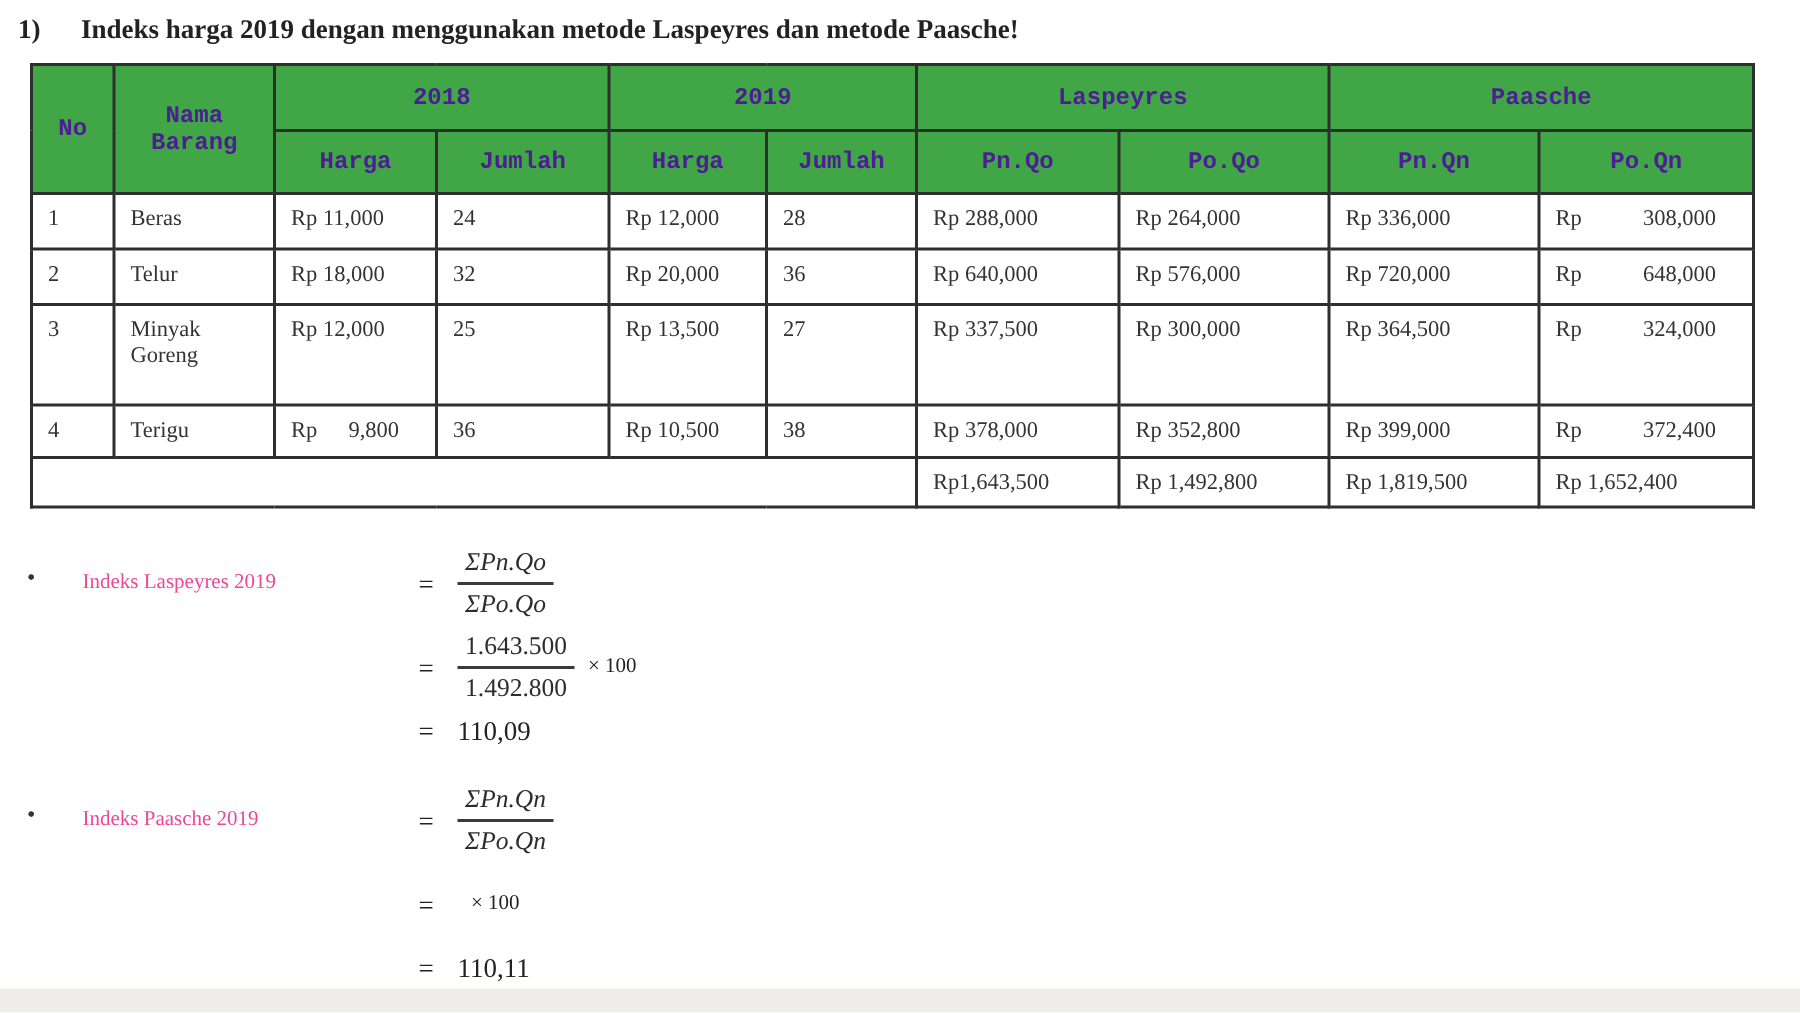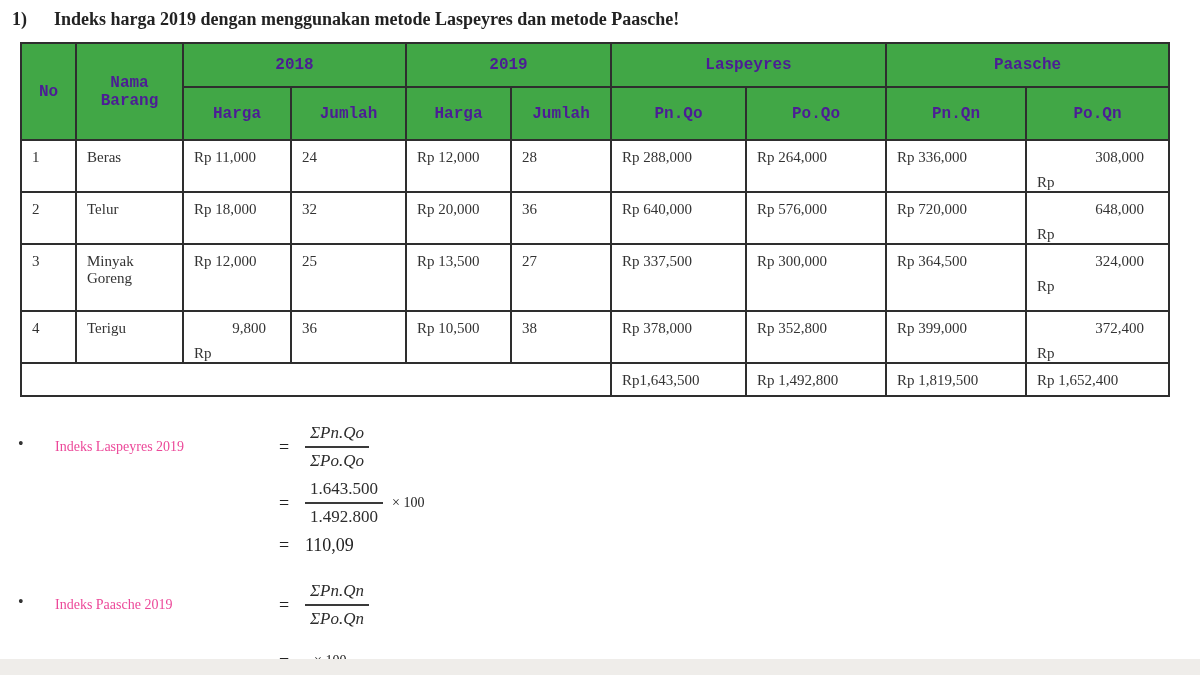--- a/index.html
+++ b/index.html
@@ -35,31 +35,31 @@
   .price-table th {
     background: #41a746;
     color: #4c1d95;
     font-weight: bold;
     font-size: 16px;
     text-align: center;
     vertical-align: middle;
     font-family: Liberation Mono, monospace;
   }
   .price-table thead tr.group-row th { height: 44px; }
-  .price-table thead tr.sub-row th { height: 53px; }
+  .price-table thead tr.sub-row th { height: 42px; }
   .price-table td {
     font-size: 15px;
     color: #333333;
     padding: 8px 10px 0 10px;
   }
   tr.data-row td { height: 37px; }
   tr.data-row.tall td { height: 67px; }
   tr.data-row.short td { height: 35px; }
   tr.totals-row td { height: 33px; }
-  td.split .cur { display: inline-block; margin-top: 25px; }
+  td.split .cur { display: inline-block; }
   td.split .val { float: right; padding-right: 14px; }
   
   .formulas { margin: 22px 0 0 18px; }
   .formula { display: flex; margin-bottom: 18px; }
   .bullet {
     width: 37px;
     font-size: 16px;
     color: #333;
     padding-top: 16px;
   }

